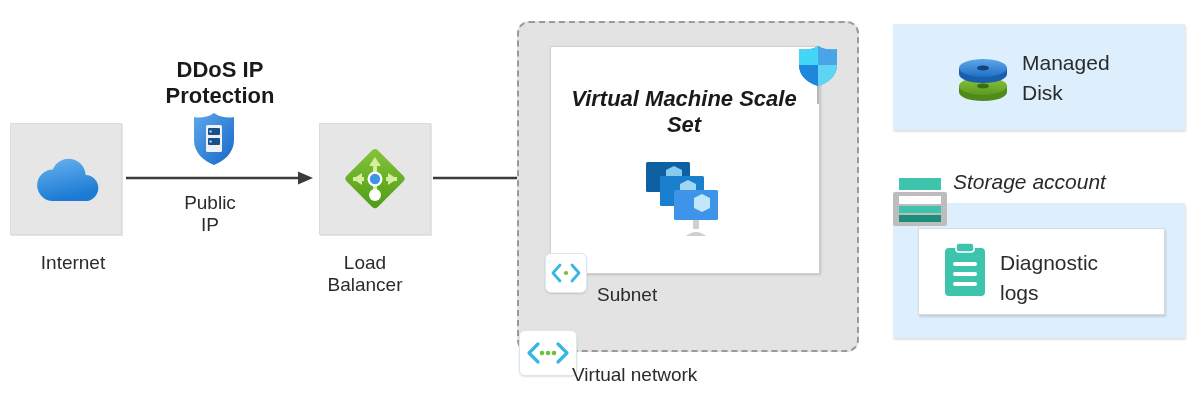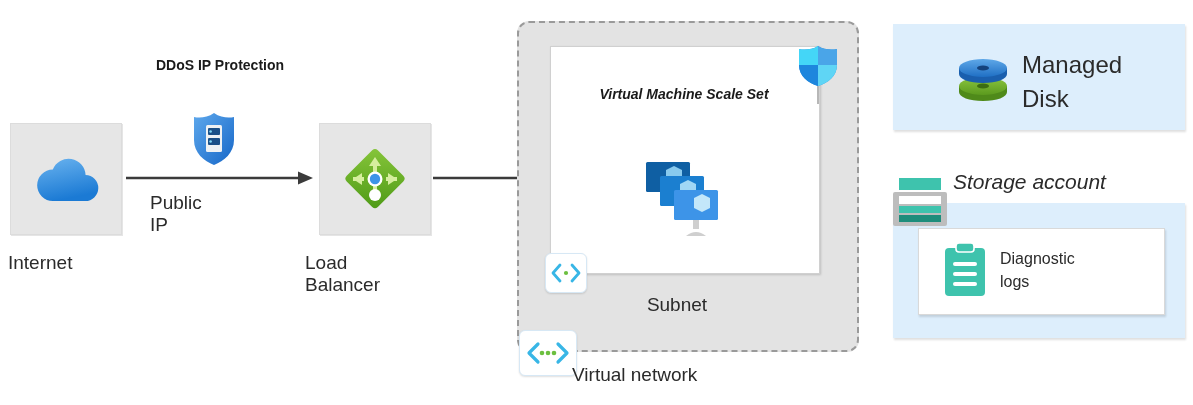--- a/index.html
+++ b/index.html
@@ -1,21 +1,21 @@
 <!DOCTYPE html>
 <html><head>
 <meta charset="utf-8">
 <style>
   html,body{margin:0;padding:0;background:#ffffff;}
   body{width:1193px;height:405px;position:relative;overflow:hidden;
        font-family:"Liberation Sans","DejaVu Sans",sans-serif;color:#232323;}
   .abs{position:absolute;}
-  .lbl{font-size:19px;line-height:1.18;color:#2b2b2b;text-align:left;white-space:pre-line;}
+  .lbl{font-size:19px;line-height:1.18;color:#2b2b2b;text-align:center;white-space:pre-line;}
   .lbl-left{text-align:left;}
-  .bold{font-weight:bold;font-size:14px;line-height:1.2;text-align:center;color:#1a1a1a;}
+  .bold{font-weight:bold;font-size:22px;line-height:1.2;text-align:center;color:#1a1a1a;}
   .graybox{background:#e6e6e6;border:1px solid #dcdcdc;box-shadow:1px 1px 0 rgba(0,0,0,.10);}
   .vnet{border:2px dashed #9a9a9a;border-radius:12px;background:#e3e3e3;}
   .subnetbox{background:#ffffff;border:1px solid #d0d0d0;box-shadow:1px 1px 2px rgba(0,0,0,.16);}
   .panel{background:#ddeefc;box-shadow:1px 2px 2px rgba(0,0,0,.13);}
   .whitebox{background:#ffffff;border:1px solid #d9d9d9;box-shadow:1px 2px 2px rgba(0,0,0,.13);}
   .netchip{background:#ffffff;border:1px solid #d7e8f5;border-radius:6px;
            box-shadow:0 1px 2px rgba(0,0,0,.13);display:flex;align-items:center;justify-content:center;}
   svg{display:block;overflow:visible;}
 </style>
 </head>
@@ -130,21 +130,21 @@
   </svg>
 </div>
 
 <div class="abs netchip" style="left:545px;top:253px;width:40px;height:38px;">
   <svg width="30" height="20" viewBox="0 0 30 20">
     <path d="M9 2 L2 10 L9 18" fill="none" stroke="#38b6e6" stroke-width="2.8" stroke-linecap="round" stroke-linejoin="round"></path>
     <path d="M21 2 L28 10 L21 18" fill="none" stroke="#38b6e6" stroke-width="2.8" stroke-linecap="round" stroke-linejoin="round"></path>
     <circle cx="15" cy="10" r="2.1" fill="#6cbf3f"></circle>
   </svg>
 </div>
-<div class="abs lbl lbl-left" style="left:597px;top:294px;width:160px;text-align:center;">Subnet</div>
+<div class="abs lbl lbl-left" style="left:597px;top:284px;width:160px;">Subnet</div>
 
 <div class="abs netchip" style="left:519px;top:330px;width:56px;height:44px;">
   <svg width="44" height="24" viewBox="0 0 44 24">
     <path d="M12 3 L3 12 L12 21" fill="none" stroke="#38b6e6" stroke-width="3.2" stroke-linecap="round" stroke-linejoin="round"></path>
     <path d="M32 3 L41 12 L32 21" fill="none" stroke="#38b6e6" stroke-width="3.2" stroke-linecap="round" stroke-linejoin="round"></path>
     <circle cx="16" cy="12" r="2.3" fill="#6cbf3f"></circle>
     <circle cx="22" cy="12" r="2.3" fill="#6cbf3f"></circle>
     <circle cx="28" cy="12" r="2.3" fill="#6cbf3f"></circle>
   </svg>
 </div>
@@ -166,21 +166,21 @@
 
     <path d="M2 36 v6 c0 5 10 9 24 9 s24 -4 24 -9 v-6 Z" fill="#4f8a1a"></path>
     <ellipse cx="26" cy="36" rx="24" ry="9" fill="url(#dgG)"></ellipse>
     <ellipse cx="26" cy="36" rx="6" ry="2.4" fill="#3c6d12"></ellipse>
 
     <path d="M2 18 v6 c0 5 10 9 24 9 s24 -4 24 -9 v-6 Z" fill="#1a5fae"></path>
     <ellipse cx="26" cy="18" rx="24" ry="9" fill="url(#dgB)"></ellipse>
     <ellipse cx="26" cy="18" rx="6" ry="2.4" fill="#14427c"></ellipse>
   </svg>
 </div>
-<div class="abs lbl lbl-left" style="left:1022px;top:48px;width:170px;font-size:24px;line-height:1.42;">Managed
+<div class="abs lbl lbl-left" style="left:1022px;top:48px;width:170px;font-size:21px;line-height:1.42;">Managed
 Disk</div>
 
 <div class="abs panel" style="left:893px;top:203px;width:292px;height:135px;"></div>
 <div class="abs" style="left:893px;top:178px;">
   <svg width="54" height="48" viewBox="0 0 54 48">
     <rect x="0" y="14" width="54" height="34" rx="2" fill="#bdbdbd"></rect>
     <rect x="6" y="0" width="42" height="12" fill="#3ec3ad"></rect>
     <rect x="6" y="18" width="42" height="8" fill="#ffffff"></rect>
     <rect x="6" y="28" width="42" height="7" fill="#3ec3ad"></rect>
     <rect x="6" y="37" width="42" height="7" fill="#1d8d7b"></rect>
@@ -191,14 +191,14 @@
 <div class="abs whitebox" style="left:918px;top:228px;width:245px;height:85px;"></div>
 <div class="abs" style="left:943px;top:242px;">
   <svg width="44" height="56" viewBox="0 0 44 56">
     <rect x="2" y="6" width="40" height="48" rx="4" fill="#3ec3ad"></rect>
     <rect x="13" y="1" width="18" height="9" rx="3" fill="#3ec3ad" stroke="#ffffff" stroke-width="1.6"></rect>
     <rect x="10" y="20" width="24" height="4" rx="2" fill="#ffffff"></rect>
     <rect x="10" y="30" width="24" height="4" rx="2" fill="#ffffff"></rect>
     <rect x="10" y="40" width="24" height="4" rx="2" fill="#ffffff"></rect>
   </svg>
 </div>
-<div class="abs lbl lbl-left" style="left:1000px;top:248px;width:165px;font-size:16px;line-height:1.42;">Diagnostic
+<div class="abs lbl lbl-left" style="left:1000px;top:248px;width:165px;font-size:21px;line-height:1.42;">Diagnostic
 logs</div>
 
 </body></html>

